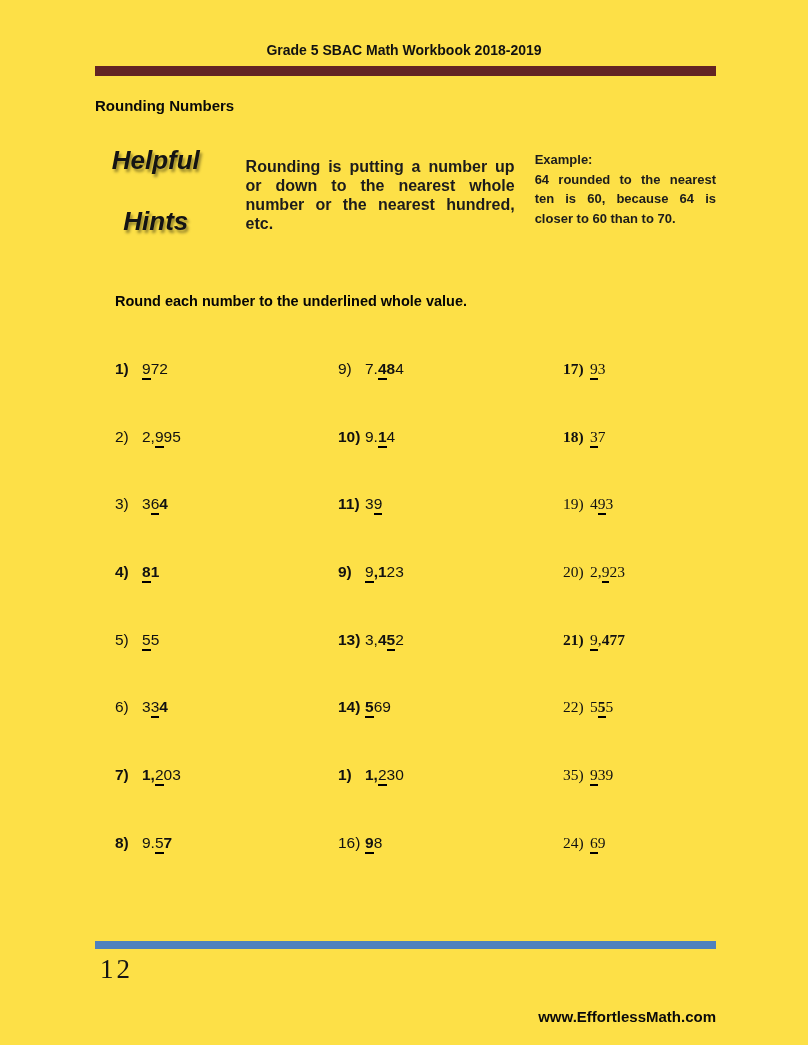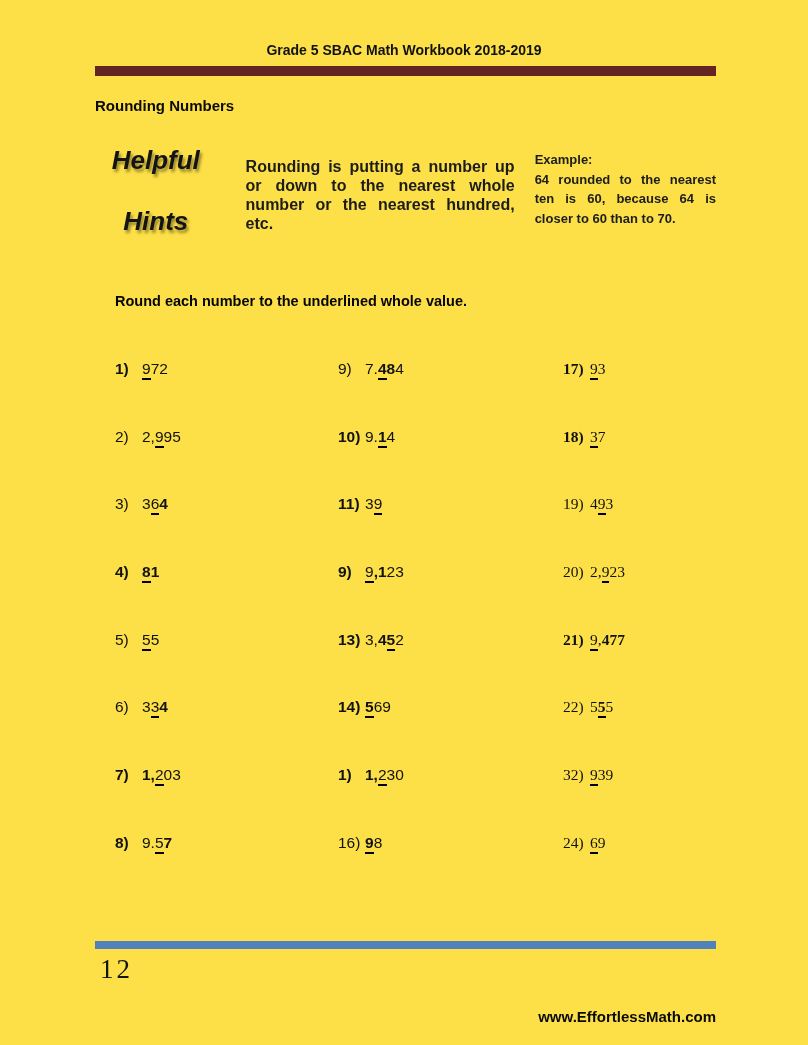--- a/index.html
+++ b/index.html
@@ -194,21 +194,21 @@
       </div>
       <div class="problem">
         <span class="p-num b">21)</span>
         <span class="p-val"><span class="u">9</span><span>,</span><span class="b">477</span></span>
       </div>
       <div class="problem">
         <span class="p-num">22)</span>
         <span class="p-val"><span>5</span><span class="u b">5</span><span>5</span></span>
       </div>
       <div class="problem">
-        <span class="p-num">32)</span>
+        <span class="p-num">35)</span>
         <span class="p-val"><span class="u">9</span><span>39</span></span>
       </div>
       <div class="problem">
         <span class="p-num">24)</span>
         <span class="p-val"><span class="u">6</span><span>9</span></span>
       </div>
     </div>
 
   <div class="bottom-rule" style="background: rgb(79, 129, 189);"></div>
   <div class="page-number">12</div>

